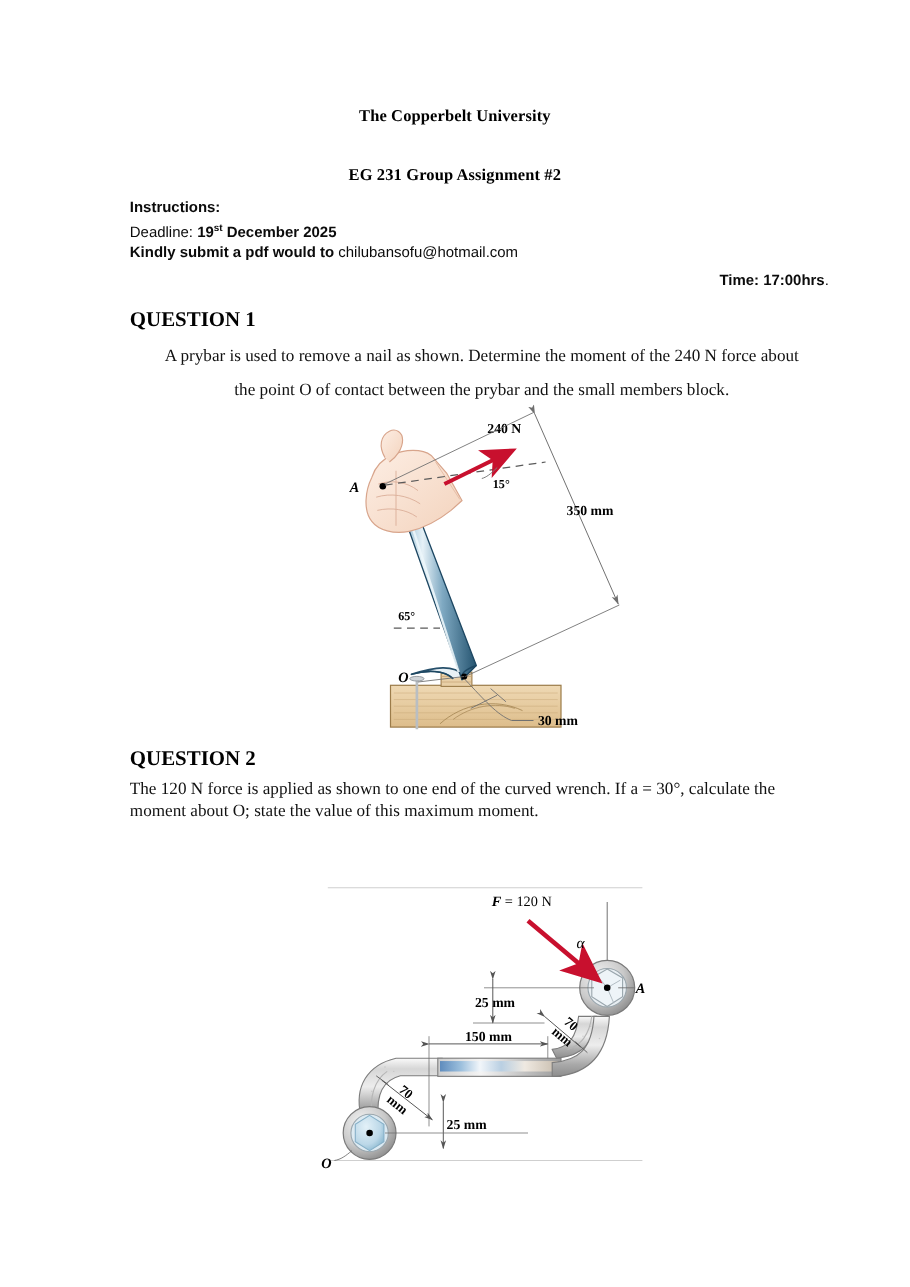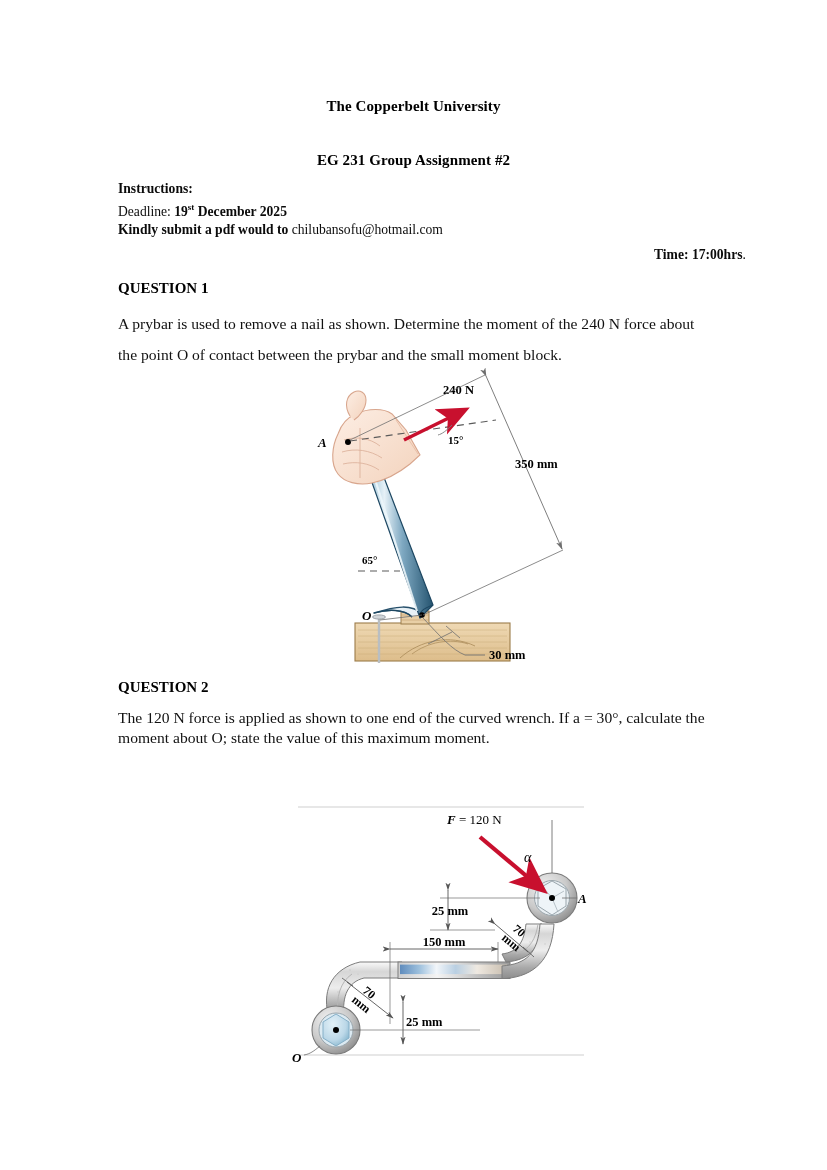--- a/index.html
+++ b/index.html
@@ -38,51 +38,51 @@
   .instr-block {
     position: absolute;
     left: 118px;
     top: 180px;
     width: 690px;
     font-family: "Liberation Sans", sans-serif;
     font-size: 13.6px;
     line-height: 18.3px;
     color: #0b0b0b;
   }
-  .instr-line { position: relative; white-space: nowrap; font-family: Liberation Serif, serif; }
+  .instr-line { position: relative; white-space: nowrap; }
   .b { font-weight: bold; }
   .n { font-weight: normal; }
   sup.ord { font-size: 9px; vertical-align: super; font-weight: bold; }
   .time-right {
     position: absolute;
     left: 536px;
     top: 0;
     font-weight: bold;
     white-space: nowrap;
     margin-top: 48px;
   }
   .time-right .dot { font-weight: normal; }
 
   
   .q-head {
     position: absolute;
     left: 118px;
     font-family: "Liberation Serif", serif;
     font-weight: bold;
-    font-size: 15px;
+    font-size: 19px;
   }
   .q-body {
     position: absolute;
     left: 118px;
     font-family: "Liberation Serif", serif;
     font-size: 15.6px;
     color: #111;
   }
   #q1-head { top: 280px; }
-  #q1-body { top: 308px; width: 640px; line-height: 31px; }
+  #q1-body { top: 308px; width: 640px; line-height: 31px; text-align: center; }
   #q2-head { top: 679px; }
   #q2-body { top: 708px; width: 660px; line-height: 19.5px; }
 
   .fig { position: absolute; }
 </style>
 </head>
 <body>
 
 <div class="page">
 
@@ -101,21 +101,21 @@
 
 
     <div class="instr-line">
       <span class="b">Kindly submit a pdf would to </span><span class="n">chilubansofu@hotmail.com</span>
     </div>
   </div>
 
   <div class="q-head" id="q1-head">QUESTION 1</div>
   <div class="q-body" id="q1-body">
     <div>A prybar is used to remove a nail as shown. Determine the moment of the 240 N force about</div>
-    <div>the point O of contact between the prybar and the small moment block.</div>
+    <div>the point O of contact between the prybar and the small members block.</div>
   </div>
 
   <div class="fig" style="left:300px; top:368px; width:300px; height:305px;">
     <svg width="300" height="305" viewBox="0 0 300 305" xmlns="http://www.w3.org/2000/svg">
       <defs>
         <linearGradient id="barGrad" x1="0" y1="0" x2="1" y2="0">
           <stop offset="0%" stop-color="#4a7e9c"></stop>
           <stop offset="22%" stop-color="#9ec4d8"></stop>
           <stop offset="40%" stop-color="#e6f1f7"></stop>
           <stop offset="62%" stop-color="#7fa9c2"></stop>

